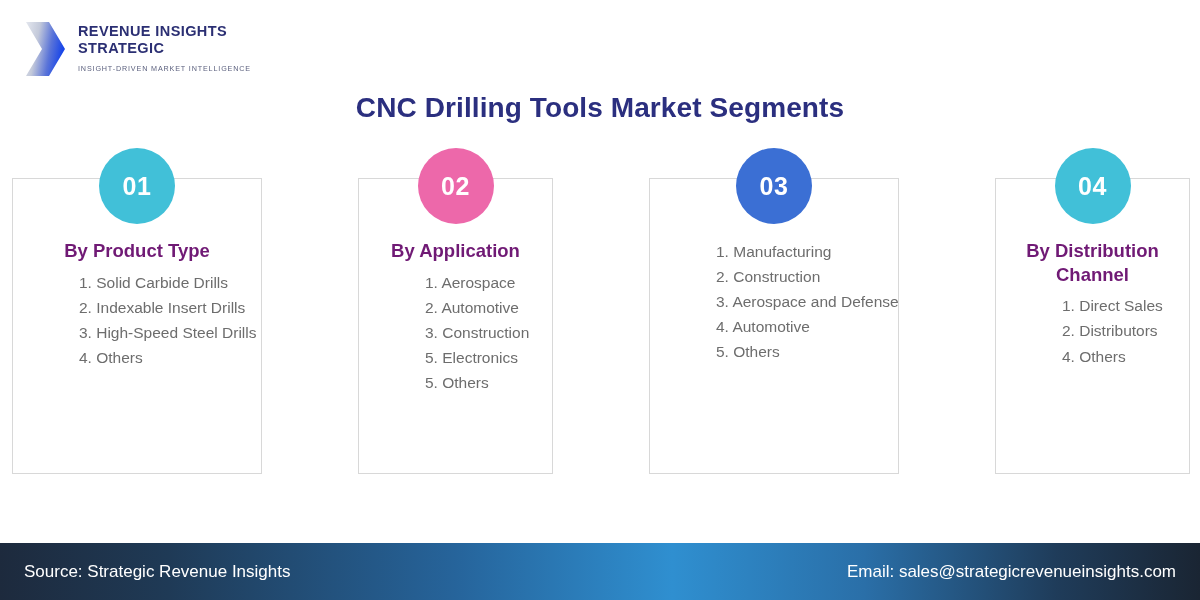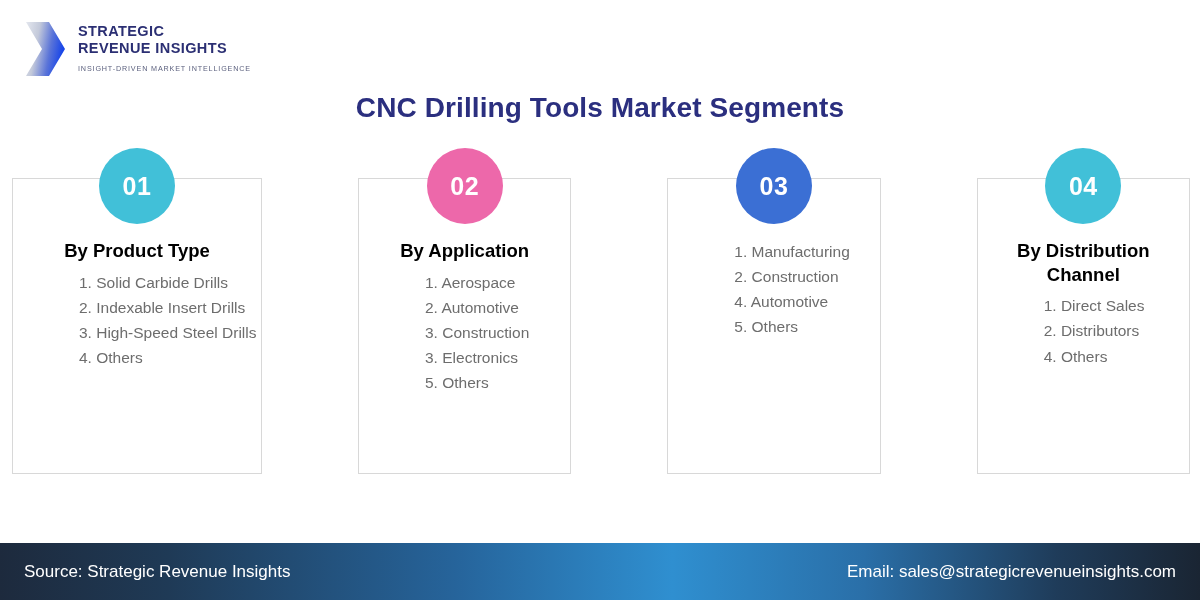--- a/index.html
+++ b/index.html
@@ -93,21 +93,21 @@
     justify-content: center;
     color: #ffffff;
     font-size: 25px;
     font-weight: bold;
     letter-spacing: 0.5px;
   }
   .card-heading {
     text-align: center;
     font-size: 18.5px;
     font-weight: bold;
-    color: #000000;
+    color: #701a75;
     line-height: 1.28;
     margin: 0 0 7px 0;
     padding: 0 4px;
   }
   .card-list {
     list-style: none;
     margin: 0;
     padding: 0 0 0 8px;
   }
   .card-list li {
@@ -152,22 +152,22 @@
       <linearGradient id="chevGrad" x1="0" y1="0" x2="1" y2="0.25">
         <stop offset="0%" stop-color="#e4e7ee"></stop>
         <stop offset="35%" stop-color="#c3c9da"></stop>
         <stop offset="70%" stop-color="#5a74d8"></stop>
         <stop offset="100%" stop-color="#1a47e8"></stop>
       </linearGradient>
     </defs>
     <path d="M4 2 L27 2 L43 29 L27 56 L4 56 L20 29 Z" fill="url(#chevGrad)"></path>
   </svg>
   <div class="logo-text">
+    <div class="logo-name">REVENUE INSIGHTS</div>
     <div class="logo-name">STRATEGIC</div>
-    <div class="logo-name">REVENUE INSIGHTS</div>
     <div class="logo-tagline">INSIGHT-DRIVEN MARKET INTELLIGENCE</div>
   </div>
 </div>
 
 <div class="page-title" style="color: rgb(43, 47, 127);">CNC Drilling Tools Market Segments</div>
 
 <div class="cards-row">
 
   <div class="card">
     <div class="card-badge" style="background: rgb(65, 192, 216);">01</div>
@@ -180,30 +180,31 @@
     </ul>
   </div>
 
   <div class="card">
     <div class="card-badge" style="background: rgb(237, 104, 170);">02</div>
     <div class="card-heading">By Application</div>
     <ul class="card-list">
       <li>1. Aerospace</li>
       <li>2. Automotive</li>
       <li>3. Construction</li>
-      <li>3. Electronics</li>
+      <li>5. Electronics</li>
       <li>5. Others</li>
     </ul>
   </div>
 
   <div class="card">
     <div class="card-badge" style="background: rgb(59, 111, 212);">03</div>
     <ul class="card-list">
       <li>1. Manufacturing</li>
       <li>2. Construction</li>
+      <li>3. Aerospace and Defense</li>
       <li>4. Automotive</li>
       <li>5. Others</li>
     </ul>
   </div>
 
   <div class="card">
     <div class="card-badge" style="background: rgb(65, 192, 216);">04</div>
     <div class="card-heading">By Distribution Channel</div>
     <ul class="card-list">
       <li>1. Direct Sales</li>

